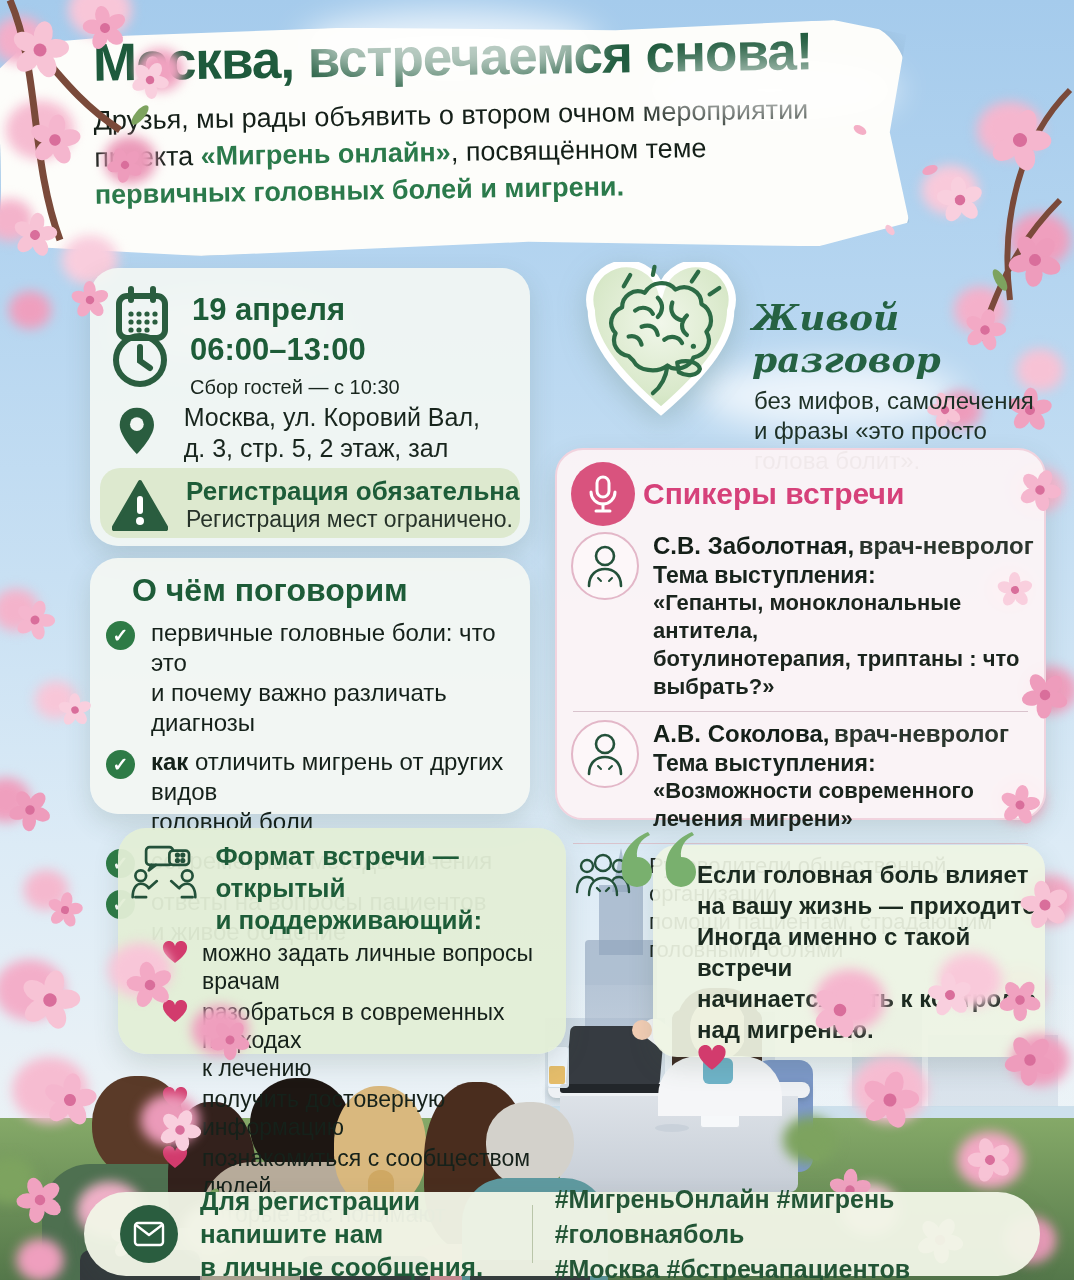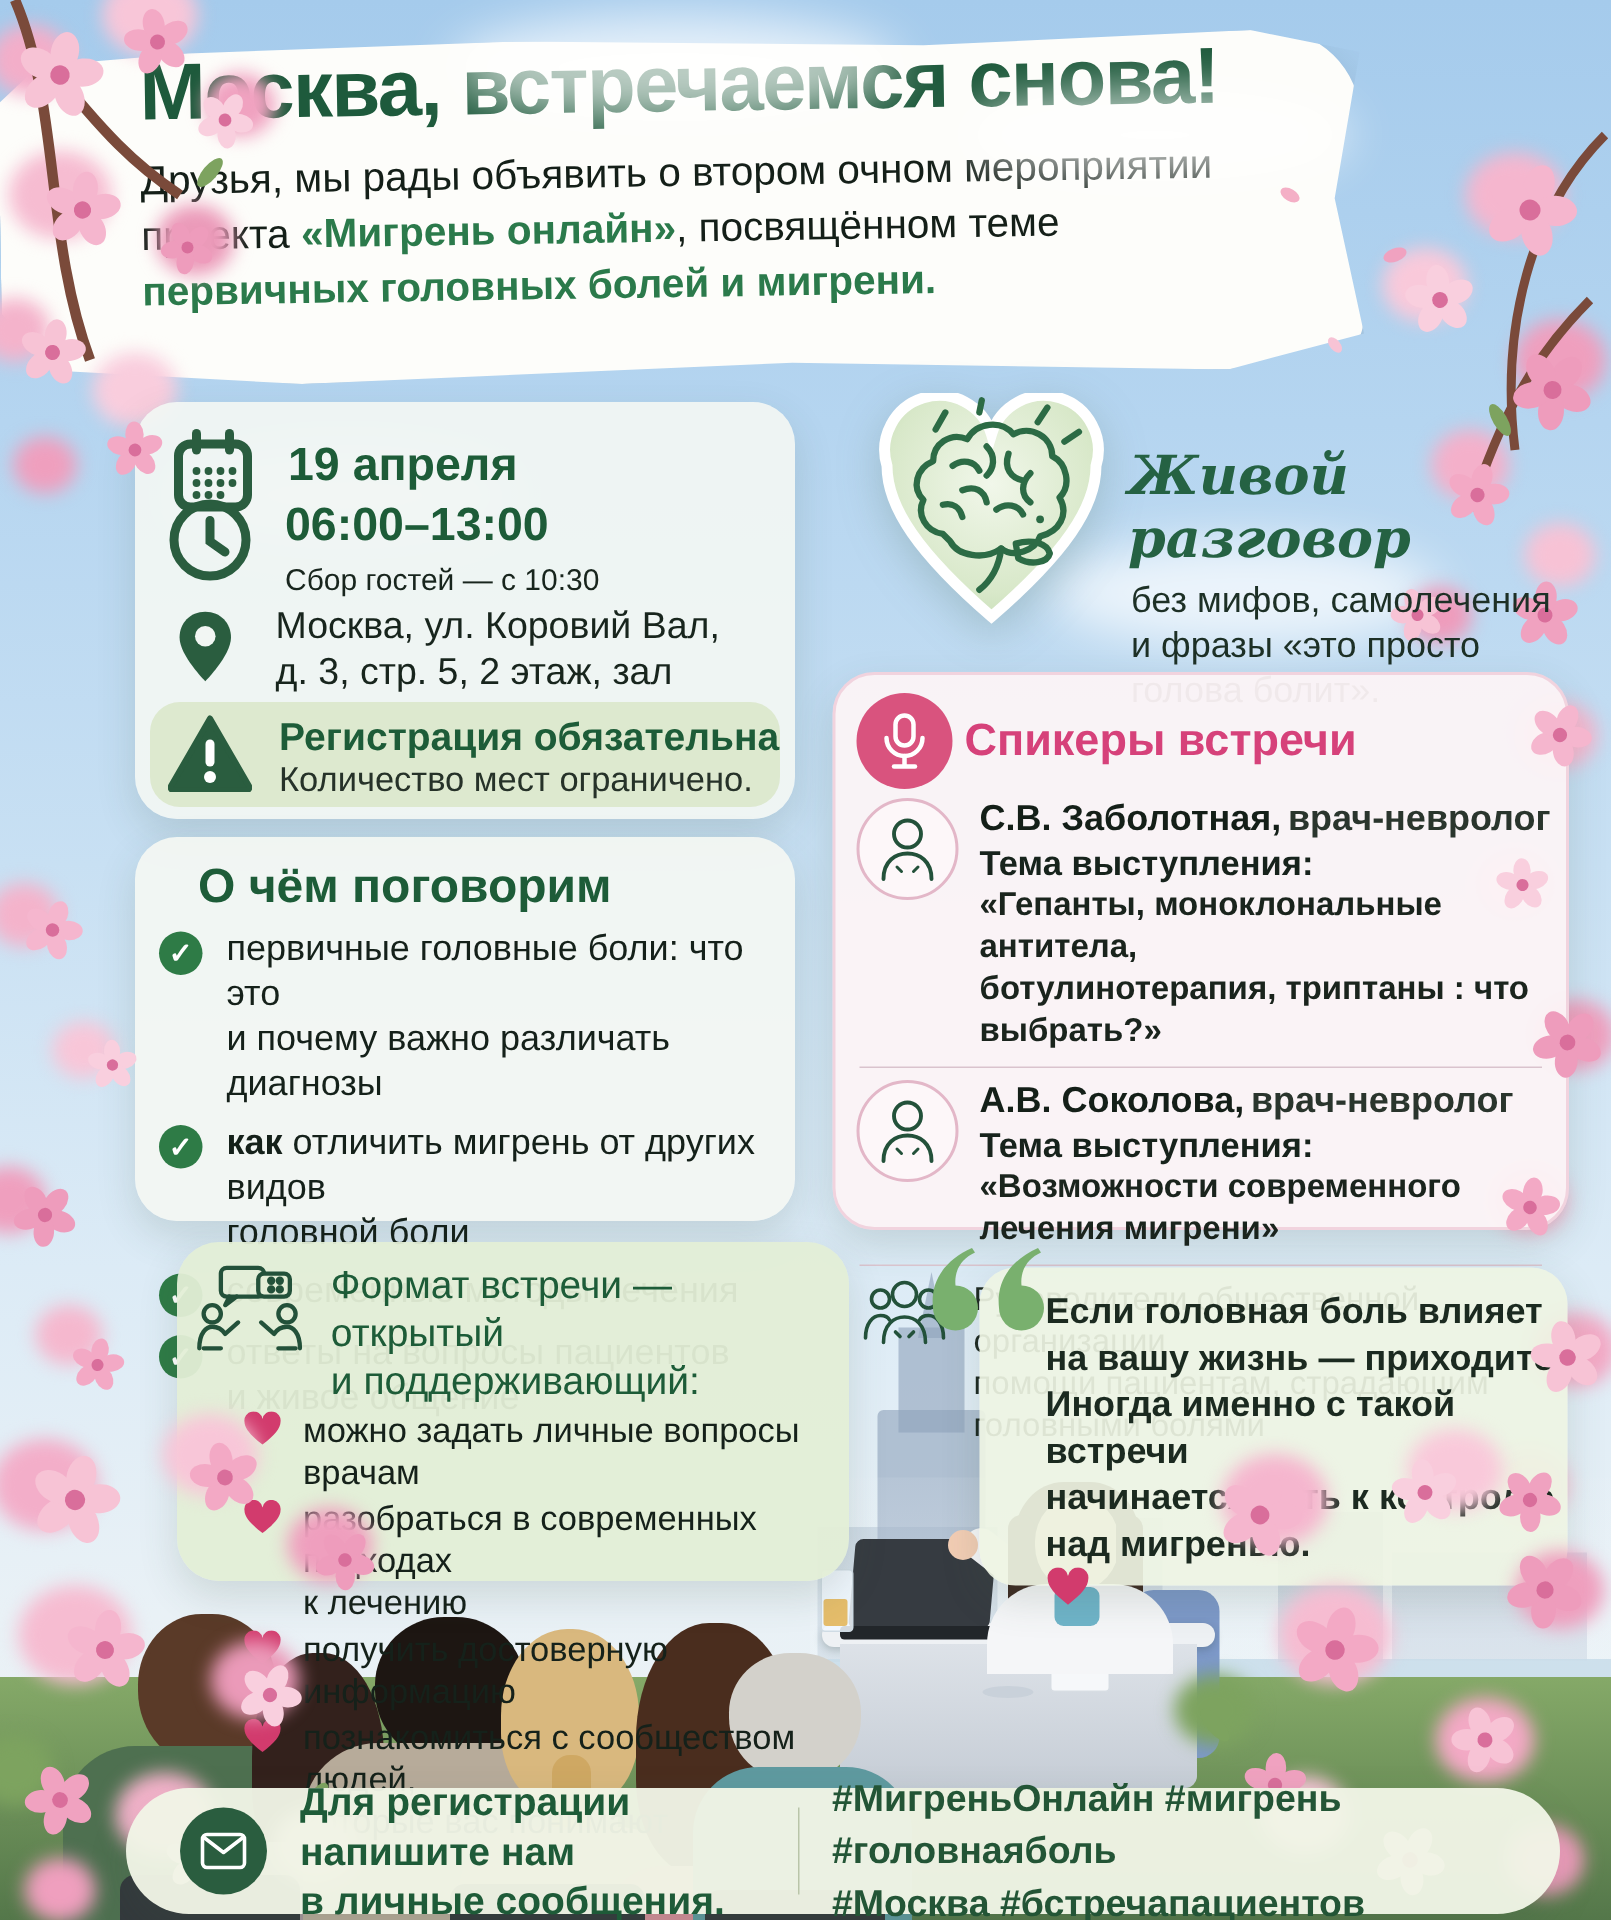--- a/index.html
+++ b/index.html
@@ -43,21 +43,21 @@
     display:flex;align-items:center;justify-content:center;}
   .sp-name{font-size:24px;font-weight:bold;color:#141f18;}
   .sp-role{font-size:24px;color:#2a352d;font-weight:bold;}
   .sp-label{font-size:23px;font-weight:bold;margin-top:2px;}
   .sp-topic span{display:block;font-size:22px;font-weight:600;line-height:28px;color:#1a241d;}
   .sp-extra span{display:block;font-size:22px;line-height:28px;color:#1d2822;}
   .divider{height:1px;background:#d9c3cd;margin:10px 16px 8px 16px;}
 
   .format-card{left:118px;top:828px;width:448px;height:226px;background:rgba(227,238,214,.95);z-index:3;}
   .fmt-head{display:flex;gap:12px;margin:12px 10px 2px 12px;align-items:flex-start;}
-  .fmt-title span{display:block;font-size:26px;line-height:32px;font-weight:normal;color:#1d5c38;}
+  .fmt-title span{display:block;font-size:26px;line-height:32px;font-weight:bold;color:#1d5c38;}
   .fmt-item{display:flex;gap:14px;margin:3px 0 0 44px;align-items:flex-start;}
   .fmt-text{font-size:23px;line-height:28px;color:#15211a;}
   .hb{flex:0 0 26px;margin-top:2px;}
 
   .quote-card{left:653px;top:845px;width:392px;height:212px;background:rgba(238,244,227,.92);border-radius:24px;z-index:3;
     box-shadow:0 10px 26px rgba(60,90,70,.16);position:absolute;}
   .quote-text{margin:14px 0 0 44px;}
   .quote-text span{display:block;font-size:24px;line-height:31px;font-weight:bold;color:#1b2a20;}
   .q-last{display:flex;align-items:center;gap:12px;}
   .quote-marks{position:absolute;left:614px;top:830px;z-index:4;}
@@ -345,29 +345,29 @@
       <svg width="44" height="58" viewBox="0 0 44 58">
         <path d="M22 2 C10 2 2 11 2 22 C2 36 22 56 22 56 C22 56 42 36 42 22 C42 11 34 2 22 2 Z" fill="#2a5d3f"></path>
         <circle cx="22" cy="21" r="8" fill="#f2f6f3"></circle>
       </svg>
       <div class="ev-text">
         <div><span>Москва, ул. Коровий Вал,</span></div>
         <div><span>д. 3, стр. 5, 2 этаж, зал «Гостиная»</span></div>
       </div>
     </div>
     <div class="reg-box">
-      <div style="display:flex;gap:18px;align-items:flex-start;margin:8px 0 0 12px;">
+      <div style="display:flex;gap:18px;align-items:center;margin:8px 0 0 12px;">
         <svg width="56" height="52" viewBox="0 0 56 52">
           <path d="M28 3 L54 48 Q55 51 51 51 L5 51 Q1 51 2 48 Z" fill="#2a5d3f" stroke="#2a5d3f" stroke-width="4" stroke-linejoin="round"></path>
           <rect x="25" y="17" width="6" height="18" rx="3" fill="#fff"></rect>
           <circle cx="28" cy="42" r="4" fill="#fff"></circle>
         </svg>
         <div>
           <div class="reg-title">Регистрация обязательна</div>
-          <div class="reg-note">Количество мест ограничено.</div>
+          <div class="reg-note">Регистрация мест ограничено.</div>
         </div>
       </div>
     </div>
   </div>
 
   <svg class="heartbrain" width="162" height="162" viewBox="0 0 100 100">
     <defs>
         <radialGradient id="gHeart" cx="50%" cy="40%" r="70%">
       <stop offset="0%" stop-color="#f1f7ea"></stop>
           <stop offset="70%" stop-color="#d8e8c9"></stop>

